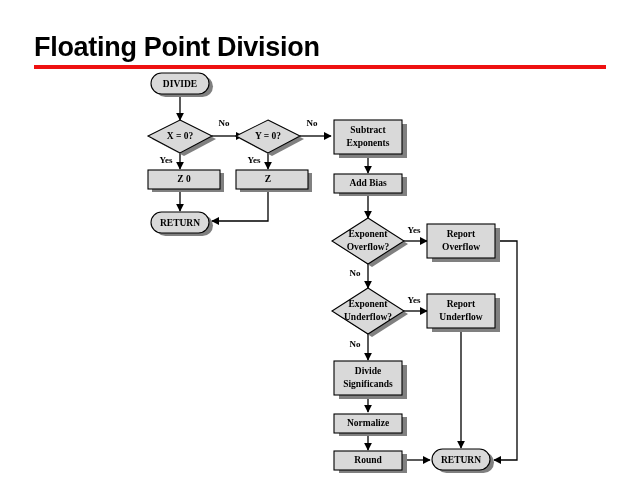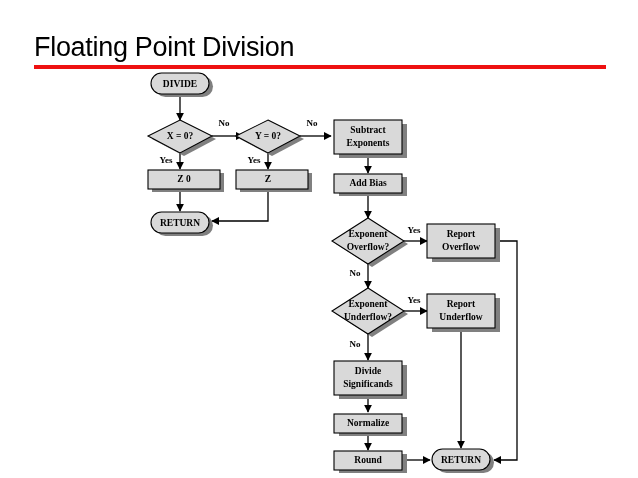--- a/index.html
+++ b/index.html
@@ -14,21 +14,21 @@
     height: 478px;
     background: #ffffff;
     overflow: hidden;
     font-family: "Liberation Sans", sans-serif;
   }
   #title {
     position: absolute;
     left: 34px;
     top: 32px;
     font-family: "Liberation Sans", sans-serif;
-    font-weight: normal;
+    font-weight: bold;
     font-size: 27px;
     letter-spacing: -0.3px;
     color: #000000;
     white-space: nowrap;
   }
   #title-rule {
     position: absolute;
     left: 34px;
     top: 65px;
     width: 572px;

